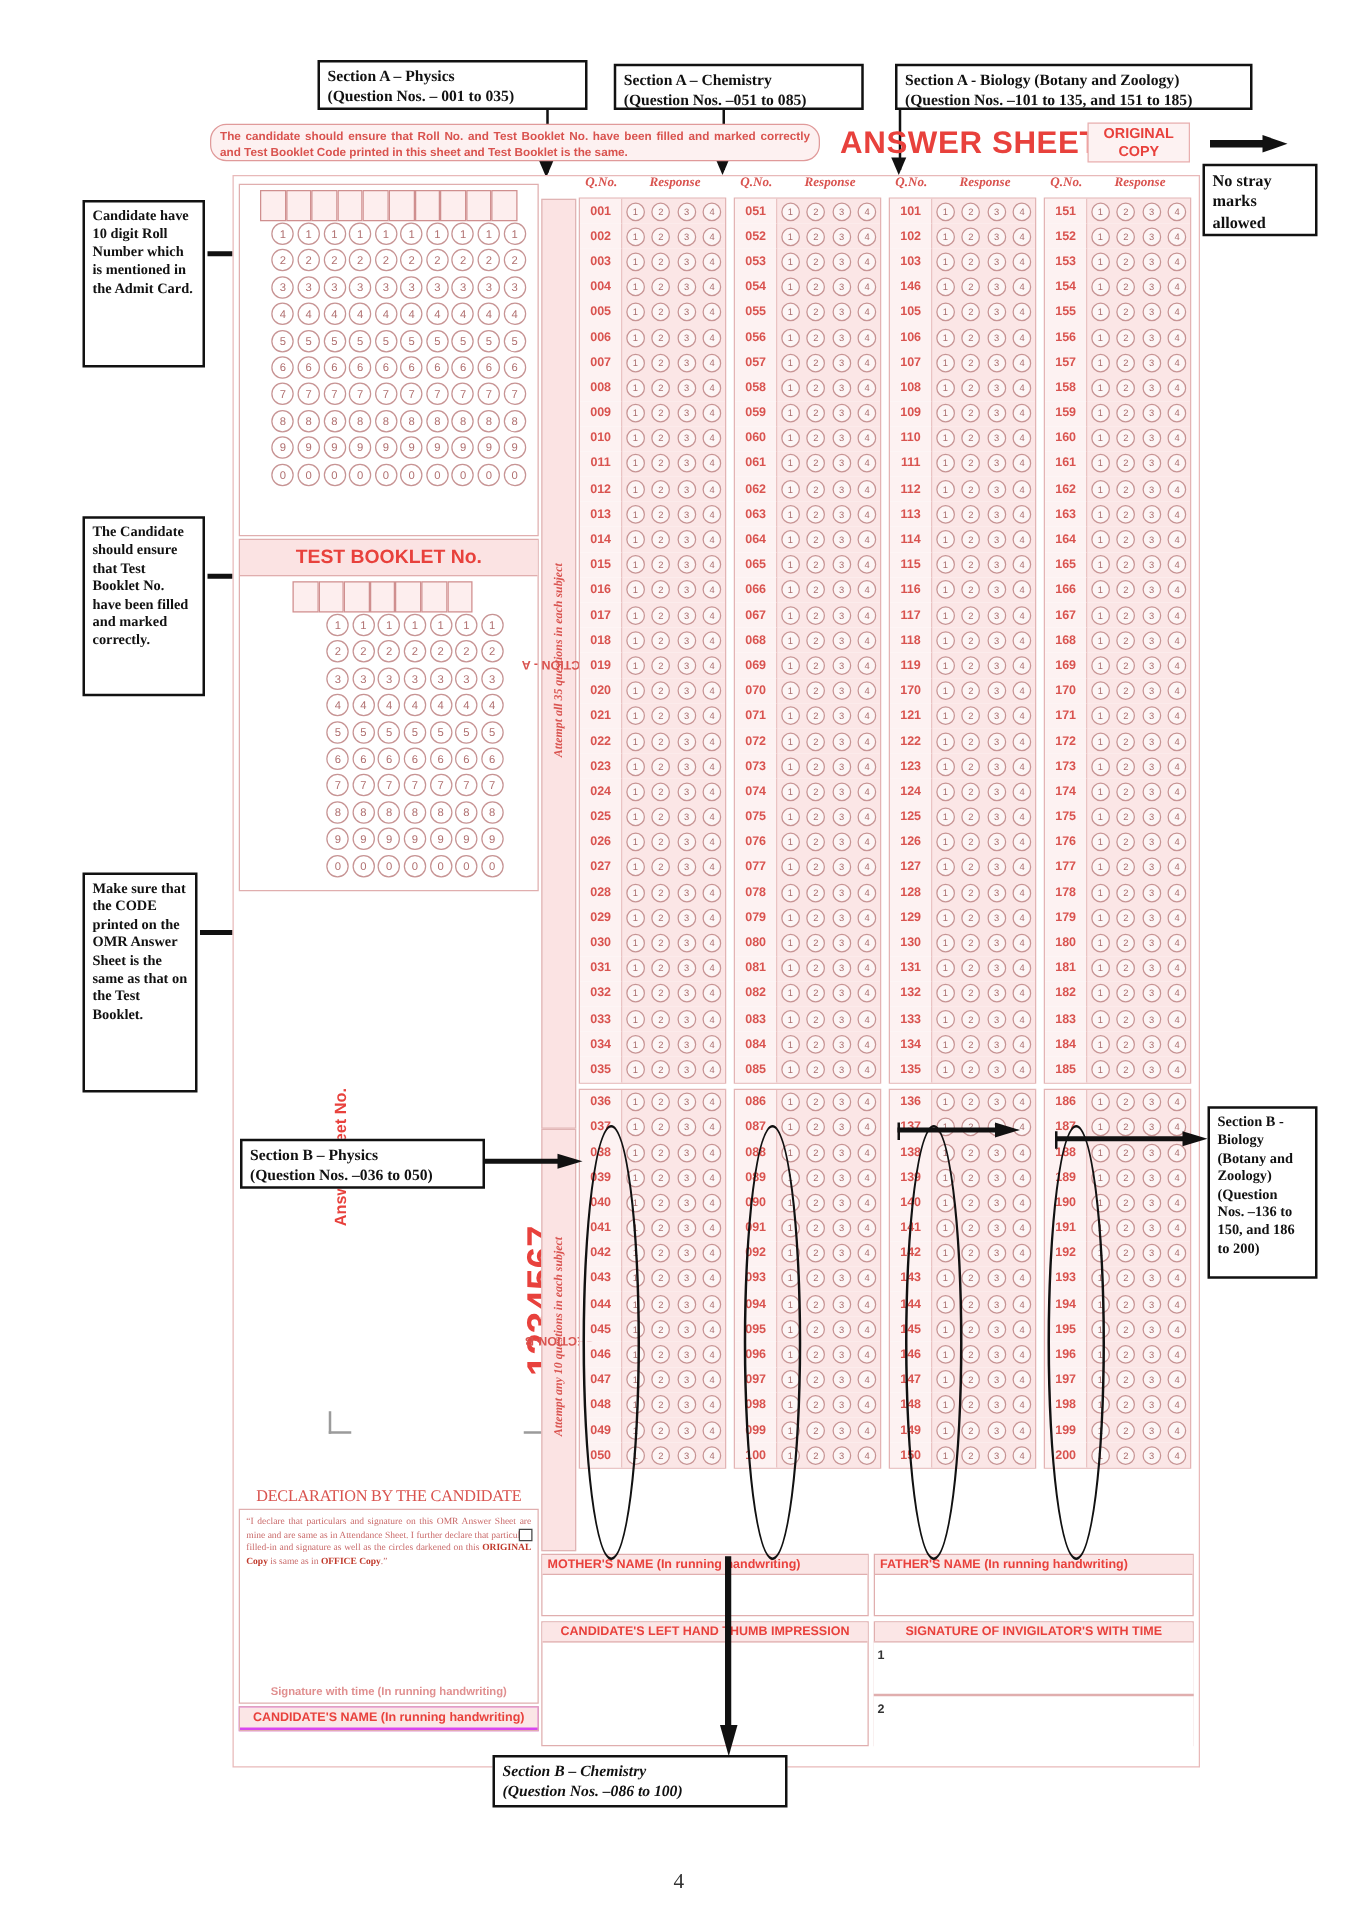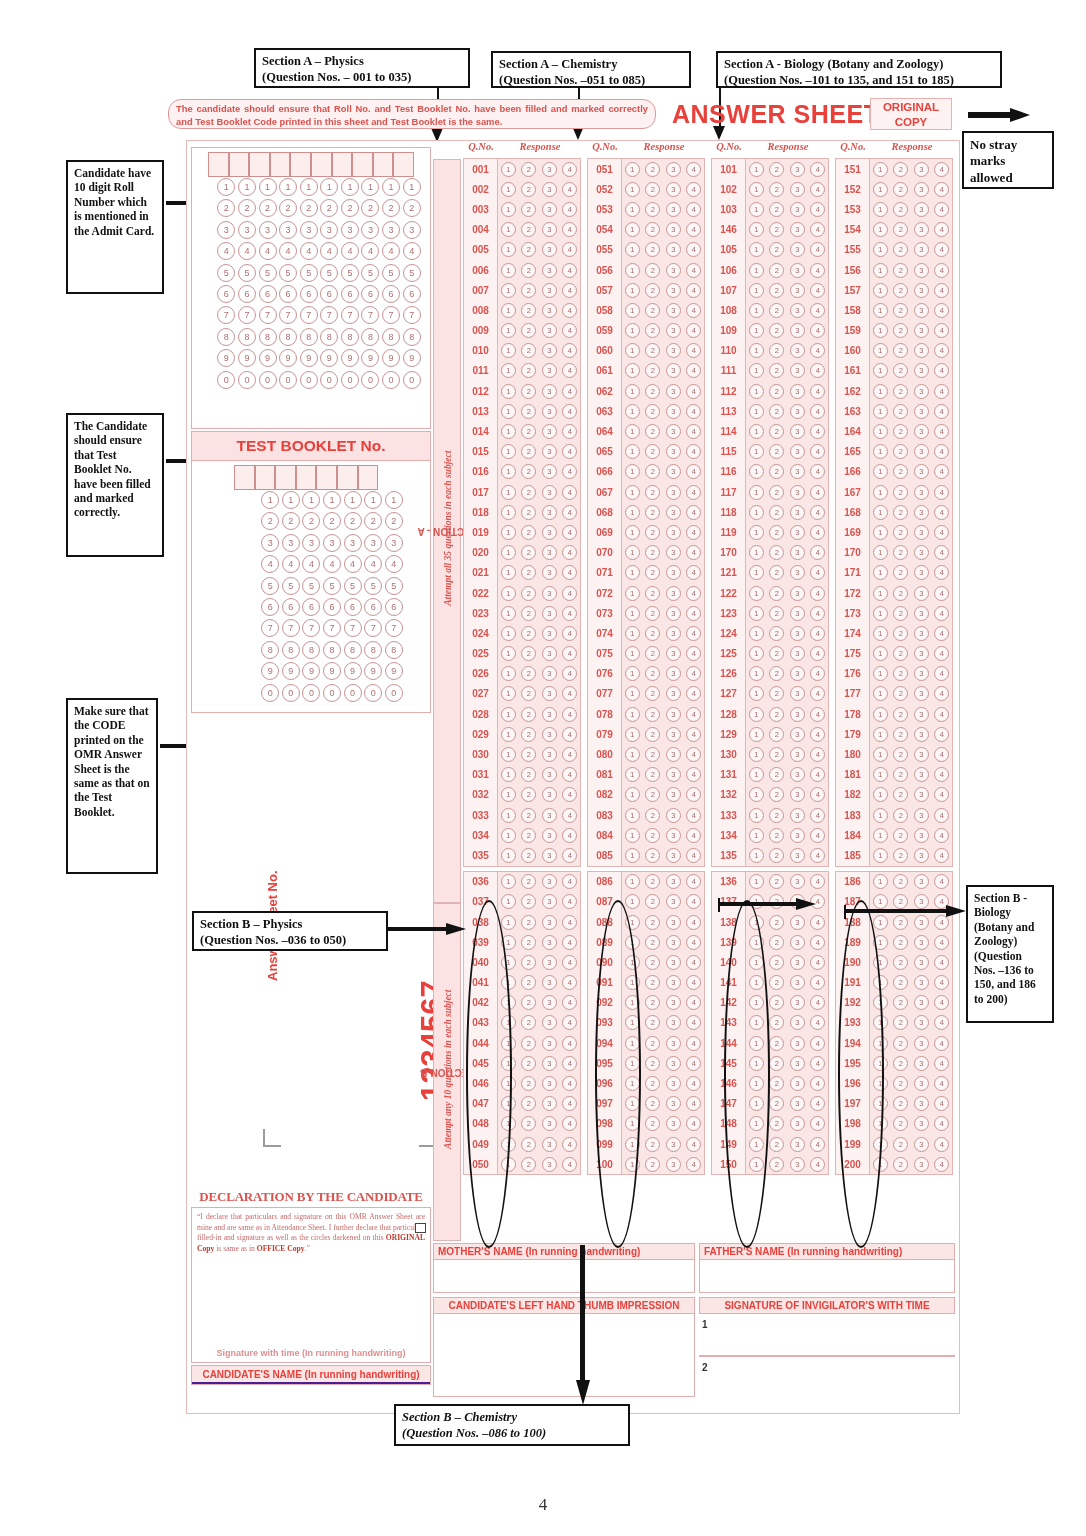--- a/index.html
+++ b/index.html
@@ -77,21 +77,21 @@
       display:flex;align-items:center;justify-content:center;background:#fdf6f6;}
 
   
   .fbox{position:absolute;border:1px solid #e0aeae;background:#fff;box-sizing:border-box;}
   .fhdr{background:#fbe6e6;color:#e8413c;font-family:"Liberation Sans",sans-serif;
         font-weight:bold;font-size:10px;text-align:center;padding:2px 0;
         border-bottom:1px solid #e0aeae;}
   .fhdr.left{text-align:left;padding-left:4px;}
 
   #decl{position:absolute;left:0px;top:1048px;width:240px;height:212px;}
-  #decl .t{font-family:"Liberation Serif",serif;font-weight:bold;font-size:13px;
+  #decl .t{font-family:"Liberation Serif",serif;font-weight:normal;font-size:13px;
       color:#d9534f;text-align:center;letter-spacing:-.2px;}
   #decl .body{font-family:"Liberation Serif",serif;font-size:7.6px;color:#c96a6a;
       line-height:10.5px;text-align:justify;padding:4px 5px;}
   #decl .body b{color:#c0392b;}
 
   .ellipse{position:absolute;border:2.5px solid #111;border-radius:50%;
            background:transparent;pointer-events:none;}
   #pageno{position:absolute;left:0;top:1495px;width:1086px;text-align:center;
           font-family:"Liberation Serif",serif;font-size:17px;color:#333;}
   .bigA{position:absolute;color:#e8201c;font-family:"Liberation Sans",sans-serif;
@@ -2270,21 +2270,21 @@
   </div>
 
   <div id="decl" style="left:4px;">
     <div class="t">DECLARATION BY THE CANDIDATE</div>
     <div class="fbox" style="left:0;top:18px;width:240px;height:156px;">
       <div class="body">
         <span>“I declare that particulars and signature on this OMR Answer Sheet are mine and are same as in Attendance Sheet. I further declare that particulars filled-in and signature as well as the circles darkened on this </span><b>ORIGINAL Copy</b><span> is same as in </span><b>OFFICE Copy</b><span>.”</span>
       </div>
       <div style="position:absolute;bottom:4px;left:0;width:100%;text-align:center;color:#e08f8f;font-family:'Liberation Sans',sans-serif;font-weight:bold;font-size:9px;">Signature with time (In running handwriting)</div>
     </div>
-    <div class="fbox" style="left:0;top:176px;width:240px;height:20px;background:#4c1d95;">
+    <div class="fbox" style="left:0;top:176px;width:240px;height:20px;background:#d946ef;">
       <div class="fhdr" style="border-bottom:none;padding-top:3px;">CANDIDATE'S NAME (In running handwriting)</div>
     </div>
   </div>
 
   <div class="fbox" style="left:246px;top:1102px;width:262px;height:50px;">
     <div class="fhdr left">MOTHER'S NAME (In running handwriting)</div>
   </div>
   <div class="fbox" style="left:512px;top:1102px;width:256px;height:50px;">
     <div class="fhdr left">FATHER'S NAME (In running handwriting)</div>
   </div>

